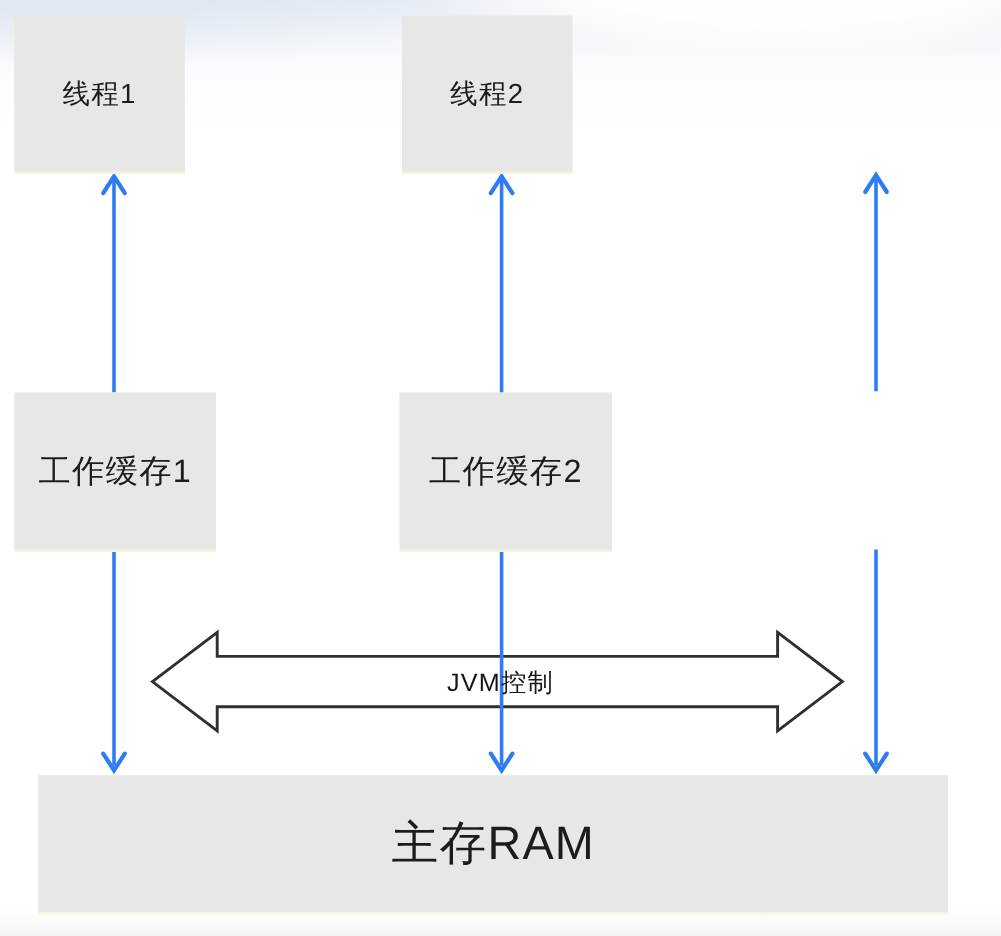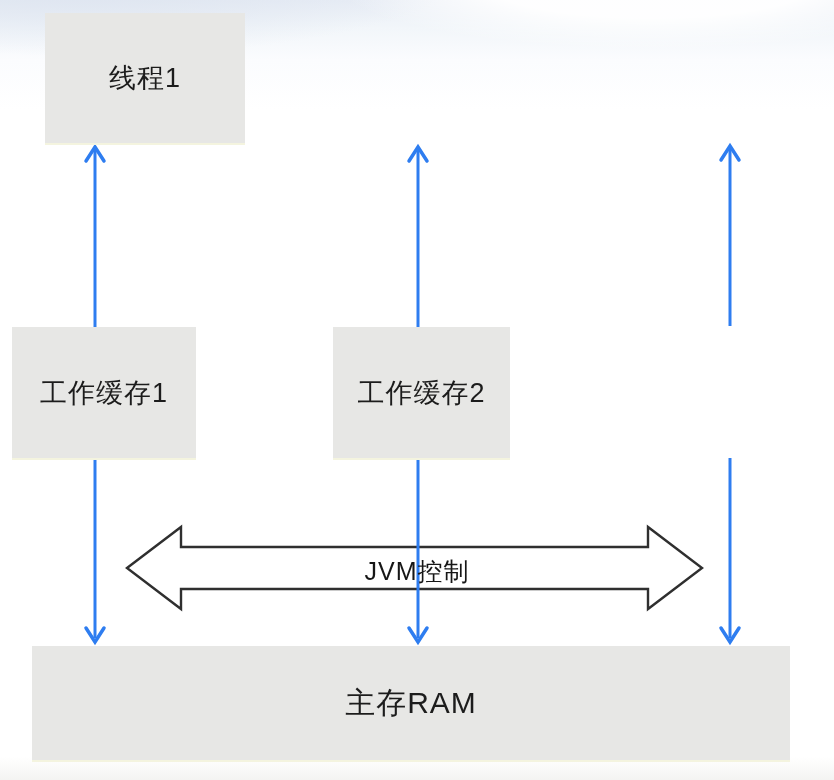--- a/index.html
+++ b/index.html
@@ -25,33 +25,33 @@
   }
   svg.arrows{position:absolute;left:0;top:0;z-index:1;}
   .box{
     position:absolute;z-index:2;
     background:var(--box-fill);
     color:var(--text);
     display:flex;align-items:center;justify-content:center;
     box-shadow:0 2px 0 var(--box-edge);
     letter-spacing:1px;
   }
-  .box-thread{width:200px;height:130px;font-size:27px;margin-left:33px;}
-  .box-cache{width:184px;height:131px;font-size:27px;}
-  .box-ram{left:32px;top:646px;width:758px;height:114px;font-size:30px;}
+  .box-thread{width:142px;height:130px;font-size:23px;}
+  .box-cache{width:168px;height:131px;font-size:27px;}
+  .box-ram{left:32px;top:646px;width:758px;height:114px;font-size:39px;}
   #thread1{left:12px;top:13px;}
   #thread2{left:335px;top:13px;}
   #thread3{left:649px;top:12px;height:131px;}
   #cache1{left:12px;top:327px;}
   #cache2{left:333px;top:327px;width:177px;}
   #cache3{left:649px;top:326px;height:132px;}
   .jvm-label{
     position:absolute;z-index:3;
     left:317px;top:555px;width:200px;
-    text-align:center;font-size:25px;color:#161616;
+    text-align:center;font-size:21px;color:#161616;
     letter-spacing:1px;
   }
   .watermark{
     position:absolute;z-index:4;
     right:5px;bottom:7px;
     font-size:21px;color:var(--watermark);
     text-shadow:0 1px 0 rgba(255,255,255,0.9);
     letter-spacing:1px;
   }
 </style>
@@ -76,20 +76,23 @@
 
     <line x1="730" y1="149" x2="730" y2="326" stroke-width="3" stroke="#2e7df0"></line>
     <path d="M721,160 L730,146 L739,160" fill="none" stroke-width="3.5" stroke-linecap="round" stroke="#2e7df0"></path>
     <line x1="730" y1="458" x2="730" y2="638" stroke-width="3" stroke="#2e7df0"></line>
     <path d="M721,628 L730,642 L739,628" fill="none" stroke-width="3.5" stroke-linecap="round" stroke="#2e7df0"></path>
   </svg>
 
   <div class="box box-thread" id="thread1">
     <span>线程1</span>
   </div>
+  <div class="box box-thread" id="thread2">
+    <span>线程2</span>
+  </div>
 
   <div class="box box-cache" id="cache1">
     <span>工作缓存1</span>
   </div>
   <div class="box box-cache" id="cache2">
     <span>工作缓存2</span>
   </div>
 
   <div class="box box-ram">
     <span>主存RAM</span>

